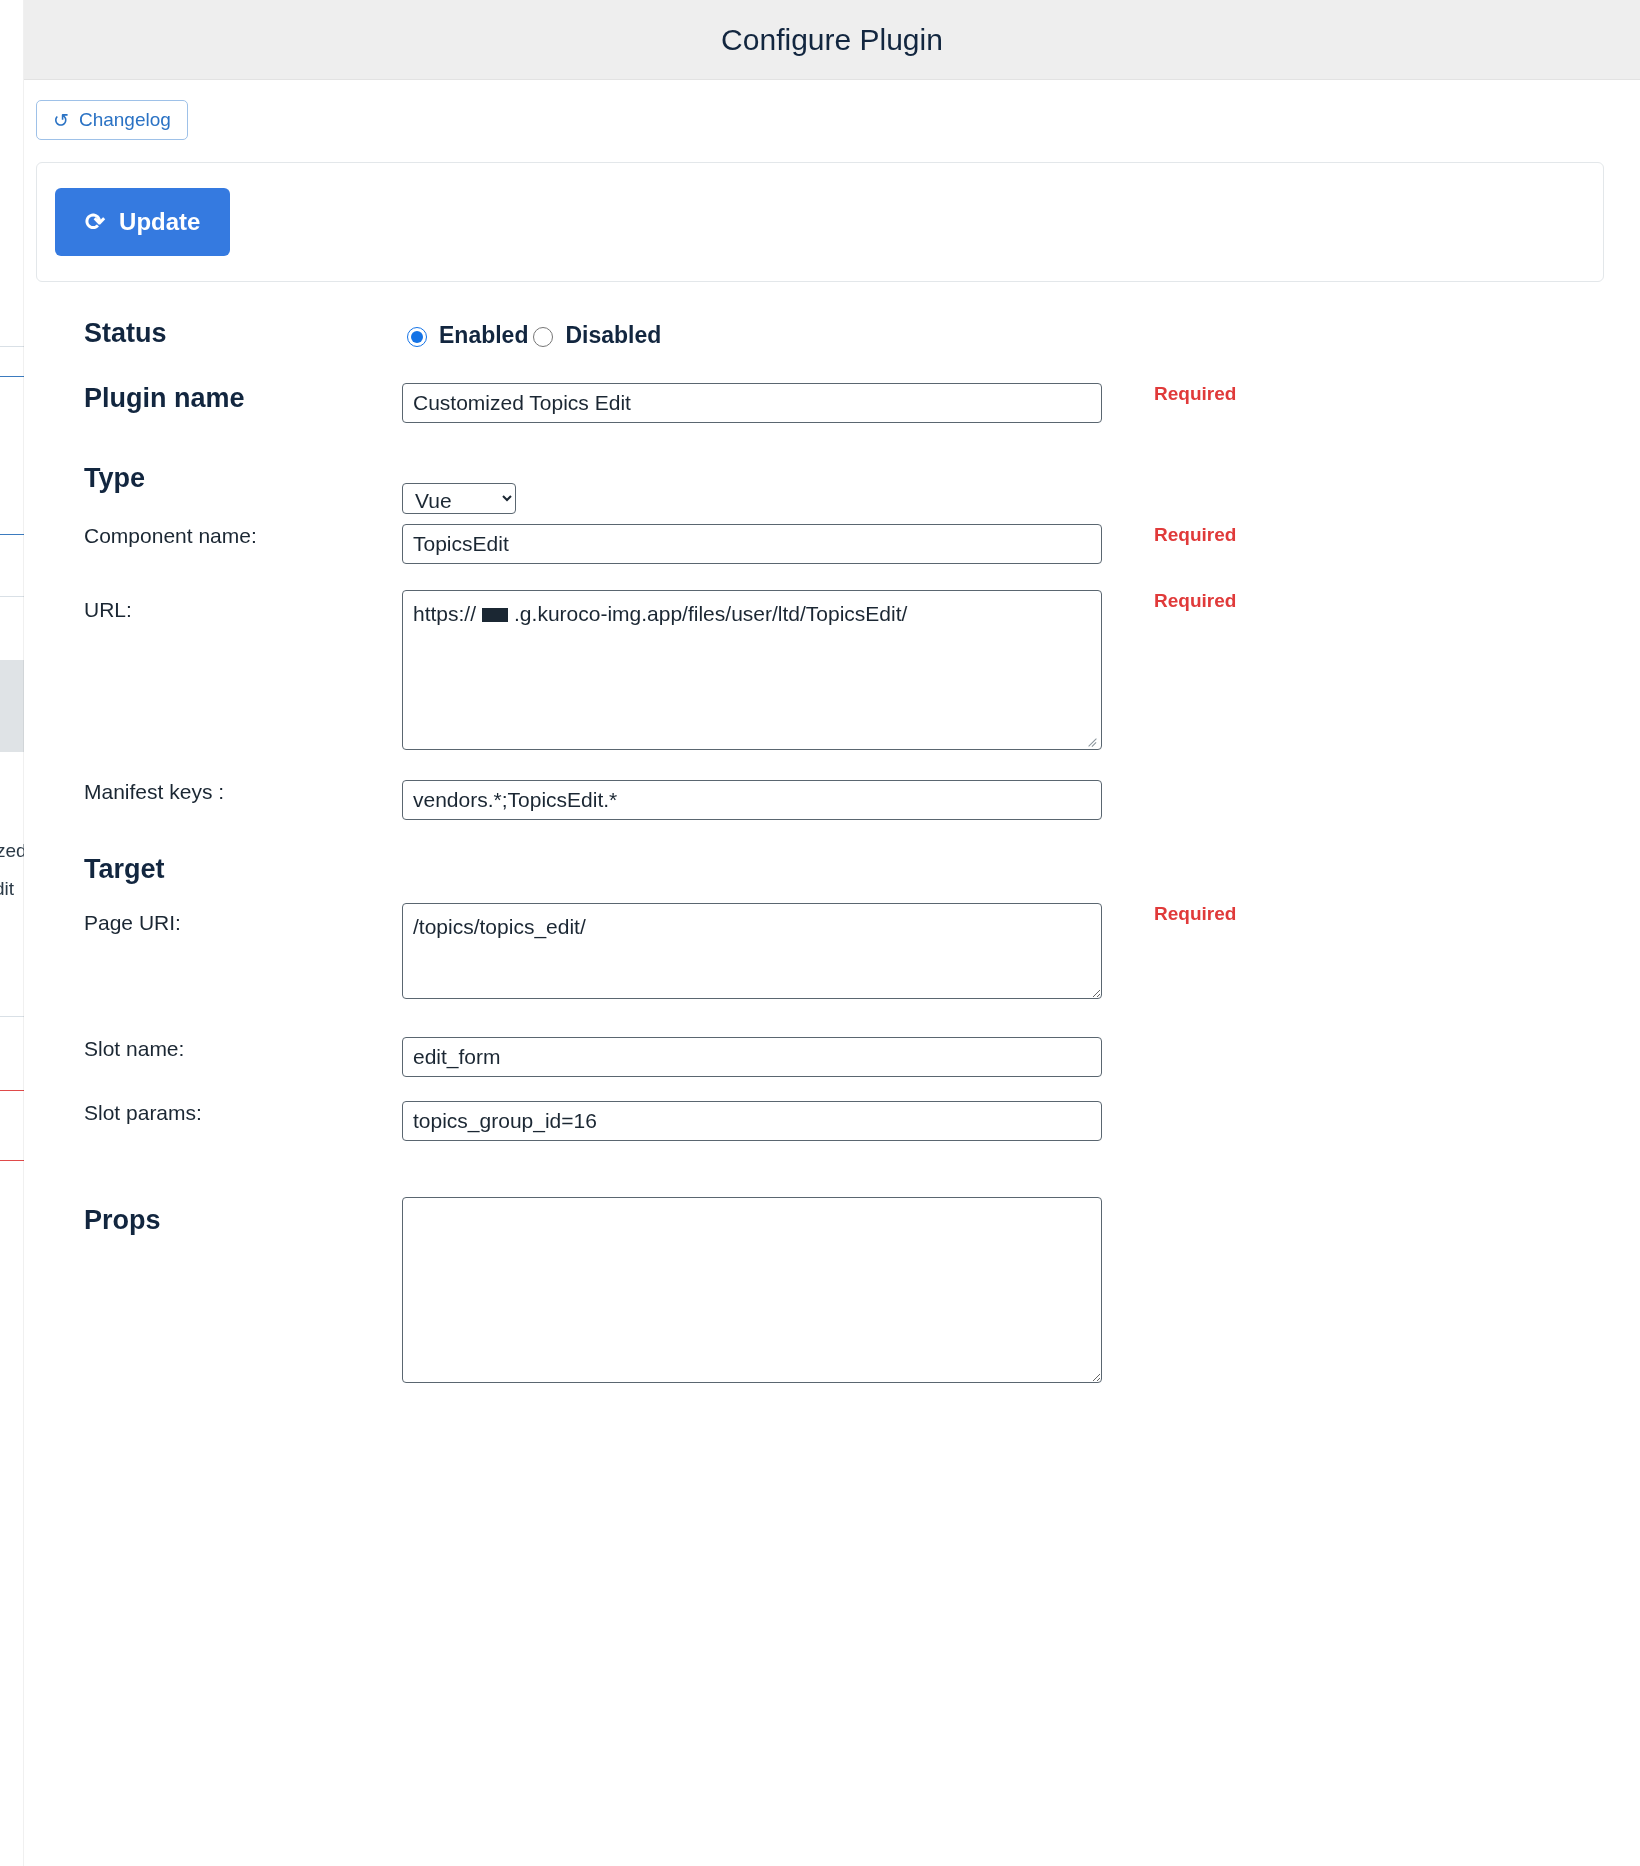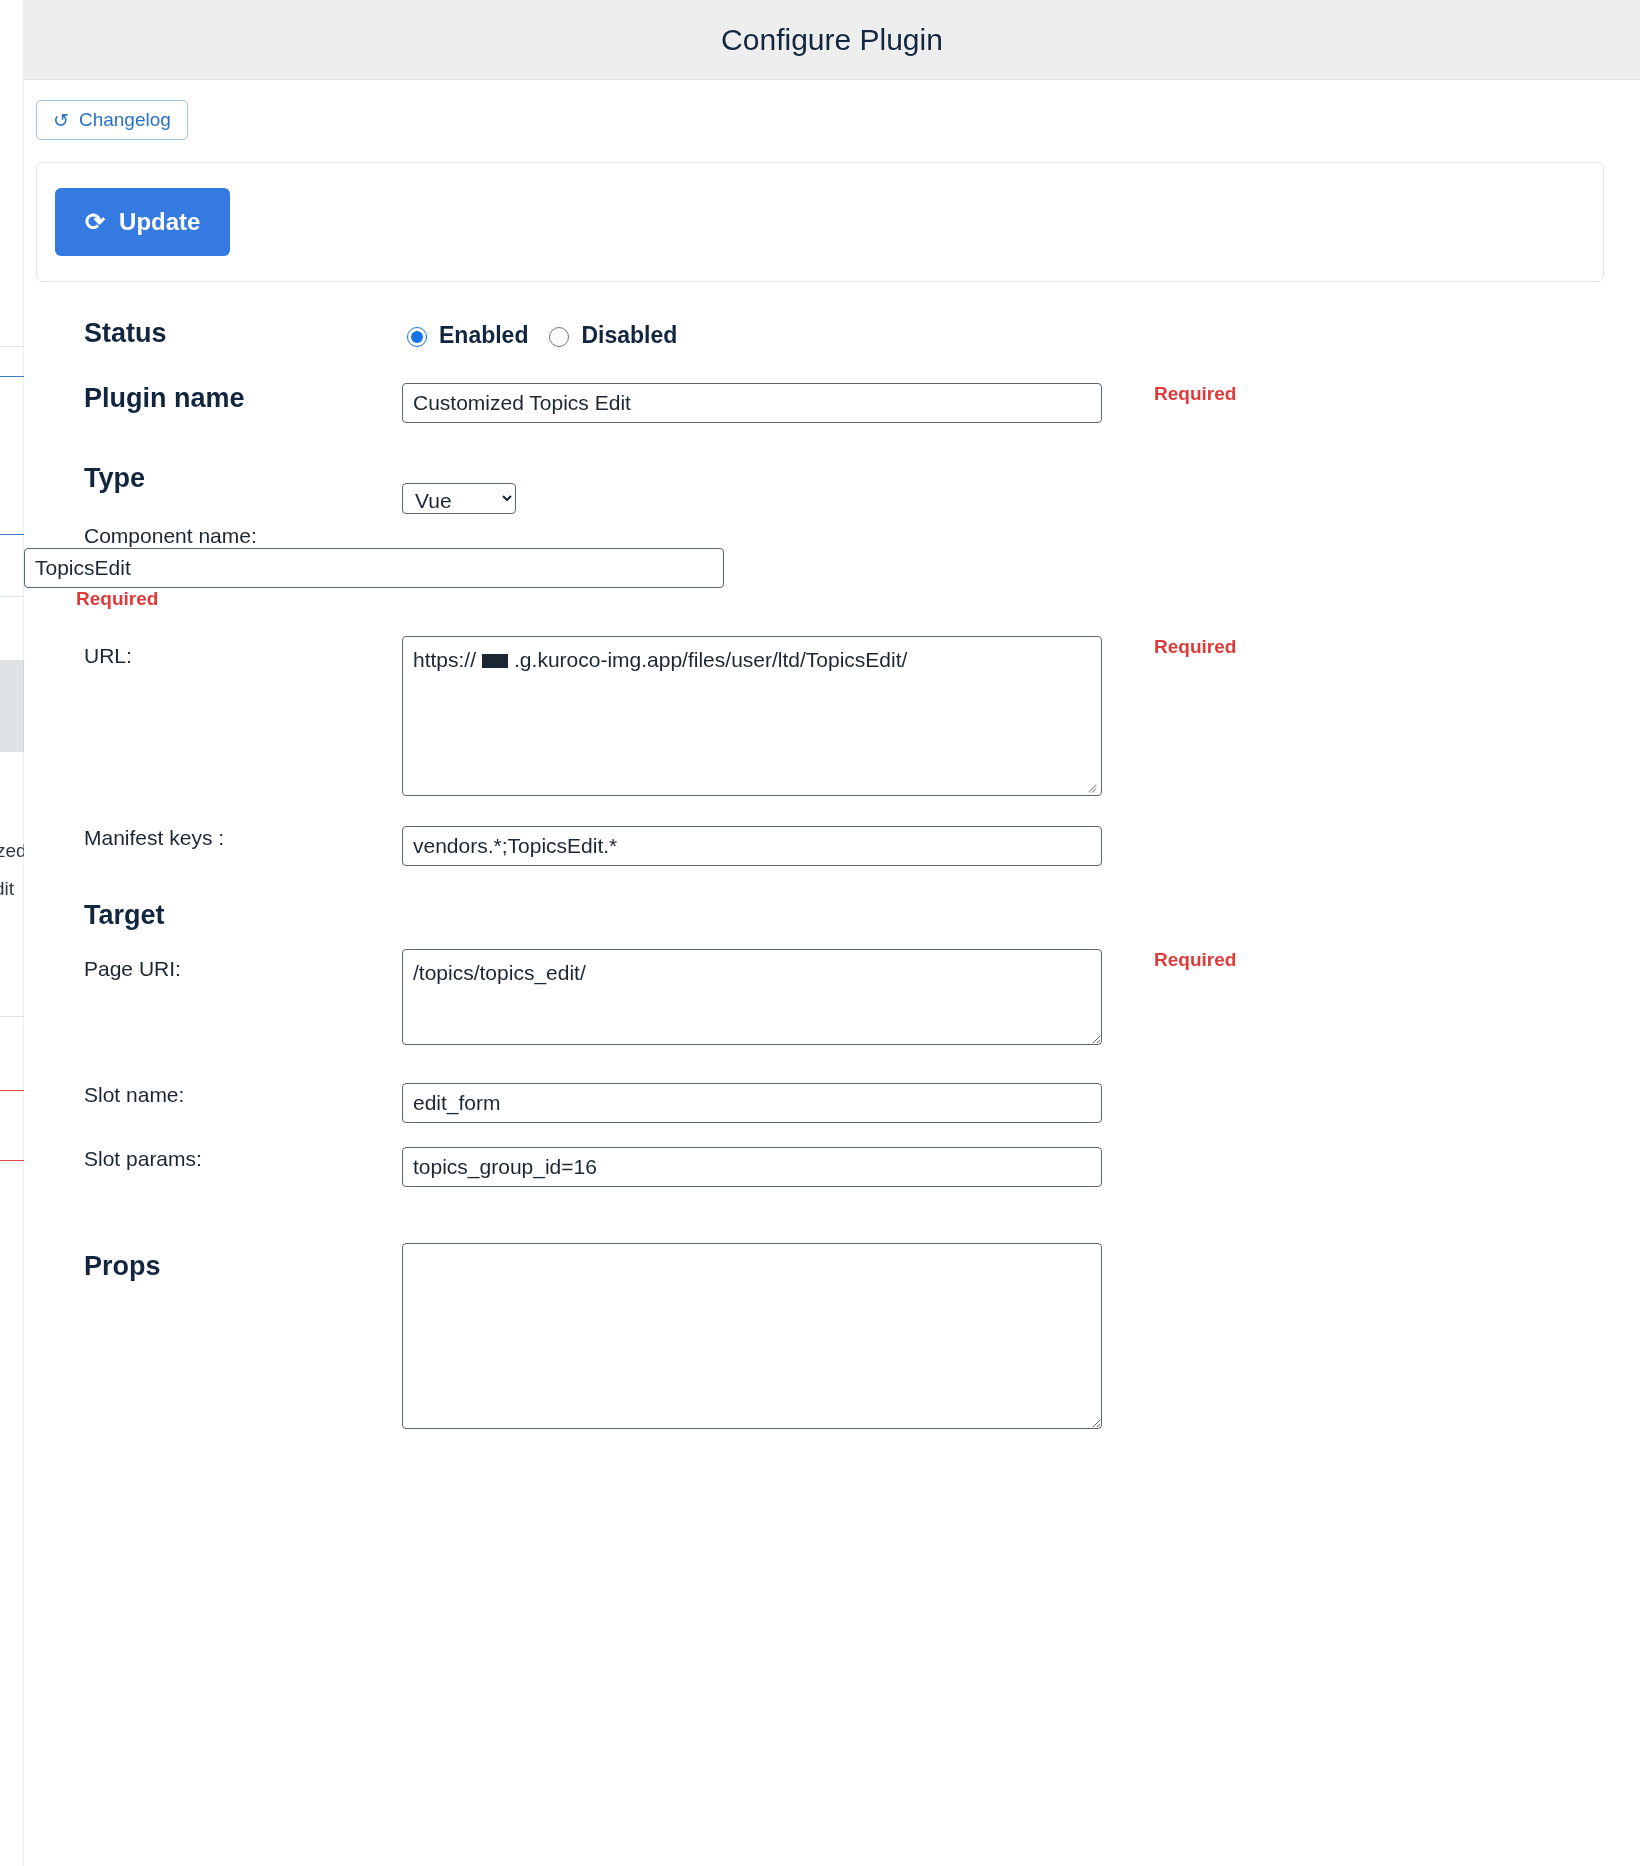--- a/index.html
+++ b/index.html
@@ -192,21 +192,21 @@
     font-family: "Liberation Sans", sans-serif;
     background: #ffffff;
     color: #1b2733;
     min-width: 114px;
     margin-top: 20px;
   }
 
   .radio-group {
     display: flex;
     align-items: center;
-    gap: 16px;
+    gap: 0;
     font-size: 23px;
     font-weight: 700;
     color: #12263f;
     padding-top: 4px;
   }
   .radio-item {
     display: inline-flex;
     align-items: center;
     gap: 9px;
     cursor: pointer;
@@ -341,21 +341,21 @@
           <span class="label-strong">Type</span>
         </div>
         <div class="field-col">
           <select class="sel">
             <option selected="">Vue</option>
           </select>
         </div>
       </div>
 
 
-      <div class="row" style="margin-bottom:26px;flex-direction:column;">
+      <div class="row" style="margin-bottom:26px;">
         <div class="label-col">
           <span class="label-normal">Component name:</span>
         </div>
         <div class="field-col">
           <input type="text" class="txt" value="TopicsEdit" style="">
         </div>
         <div class="req-col">Required</div>
       </div>
 
       <div class="row" style="margin-bottom:30px;">

